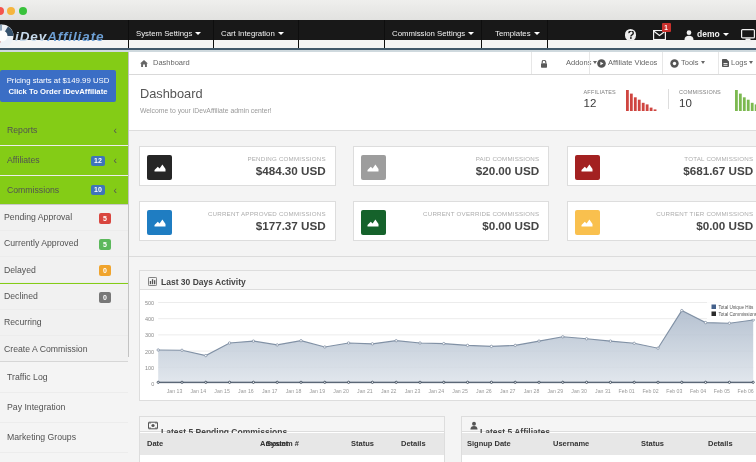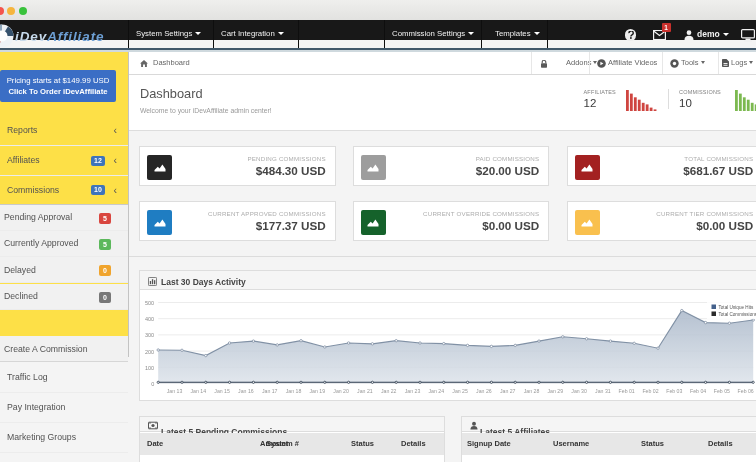--- a/index.html
+++ b/index.html
@@ -23,21 +23,21 @@
 
 
 #crumbbar { position:absolute; left:129px; top:51.5px; width:627px; height:23px; background:#fff;
   border-bottom:1px solid #d9d9d9; }
 .crumbtxt { position:absolute; top:0; height:22px; line-height:22px; font-size:7.5px; color:#666; white-space:nowrap; }
 .btnsep { position:absolute; top:0; height:22px; border-left:1px solid #e7e7e7; }
 .caret2 { display:inline-block; width:0; height:0; border-left:2.5px solid transparent;
   border-right:2.5px solid transparent; border-top:3px solid #666; vertical-align:middle; margin-left:2px; }
 
 
-#sidebar { position:absolute; left:0; top:51.5px; width:129px; height:305px; background:#fde047;
+#sidebar { position:absolute; left:0; top:51.5px; width:129px; height:305px; background:#84cc16;
   border-right:1px solid #c3c3c3; }
 #promo { position:absolute; left:0px; top:18.5px; width:116px; height:32px; background:#3b6ec5;
   border-radius:2px; color:#fff; text-align:center; font-size:7.8px; padding-top:5.5px; }
 #promo .l2 { font-weight:bold; font-size:7.7px; margin-top:2.5px; }
 .sitem { position:absolute; left:0; width:128px; border-bottom:1px solid #ececec; font-size:8.7px;
   color:#525252; }
 .sitem .txt { position:absolute; left:7px; top:50%; transform:translateY(-50%); white-space:nowrap; }
 .sitem.sub .txt { left:4px; }
 .badge { position:absolute; border-radius:2px; color:#fff; font-size:7px; font-weight:bold;
   text-align:center; }
@@ -192,20 +192,23 @@
       <span class="txt">Currently Approved</span>
     <span class="badge" style="right:17px; top:8px; width:12px; height:11px; line-height:11px; background:#5cb85c;">5</span>
     </div>
   <div class="sitem sub" style="top:205.7px; height:26.3px; background:#f1f1f1;">
       <span class="txt">Delayed</span>
     <span class="badge" style="right:17px; top:8px; width:12px; height:11px; line-height:11px; background:#f0a42d;">0</span>
     </div>
   <div class="sitem sub" style="top:232px; height:26.3px; background:#f1f1f1;">
       <span class="txt">Declined</span>
     <span class="badge" style="right:17px; top:8px; width:12px; height:11px; line-height:11px; background:#777;">0</span>
+    </div>
+  <div class="sitem sub" style="top:258.3px; height:26.4px; background:#f1f1f1;">
+      <span class="txt">Recurring</span>
     </div>
   <div class="sitem sub" style="top:284.7px; height:26.3px; background:#f1f1f1; border-bottom:1px solid #d6d6d6;">
       <span class="txt">Create A Commission</span>
     </div>
   <div class="sitem" style="top:311px; height:30px;">
       <span class="txt">Traffic Log</span>
     </div>
   <div class="sitem" style="top:341px; height:30px;">
       <span class="txt">Pay Integration</span>
     </div>

